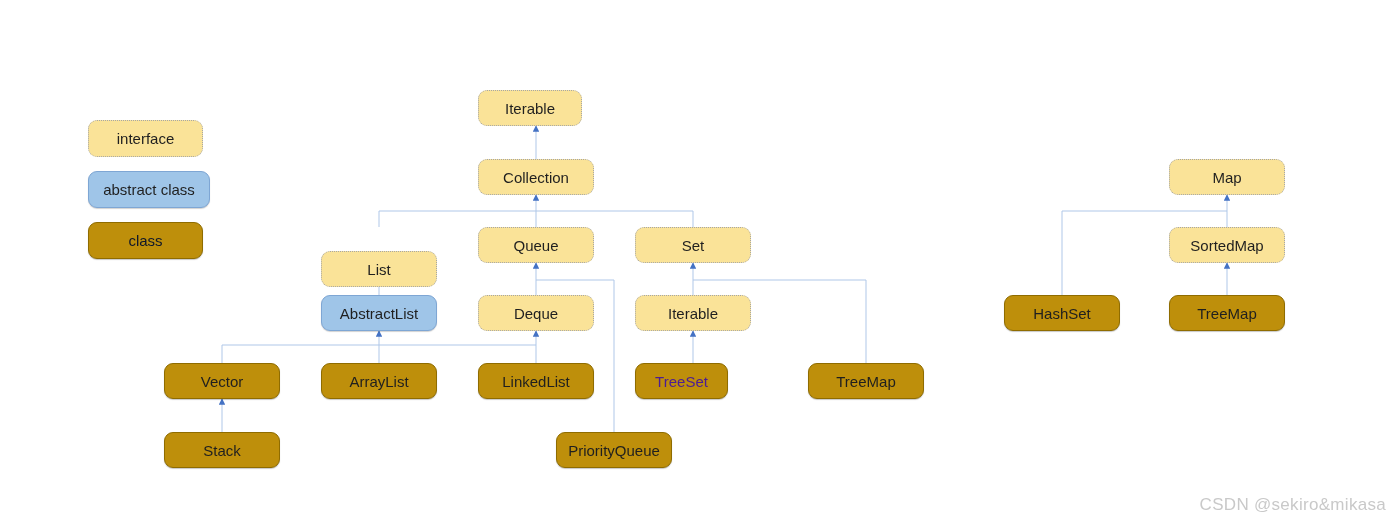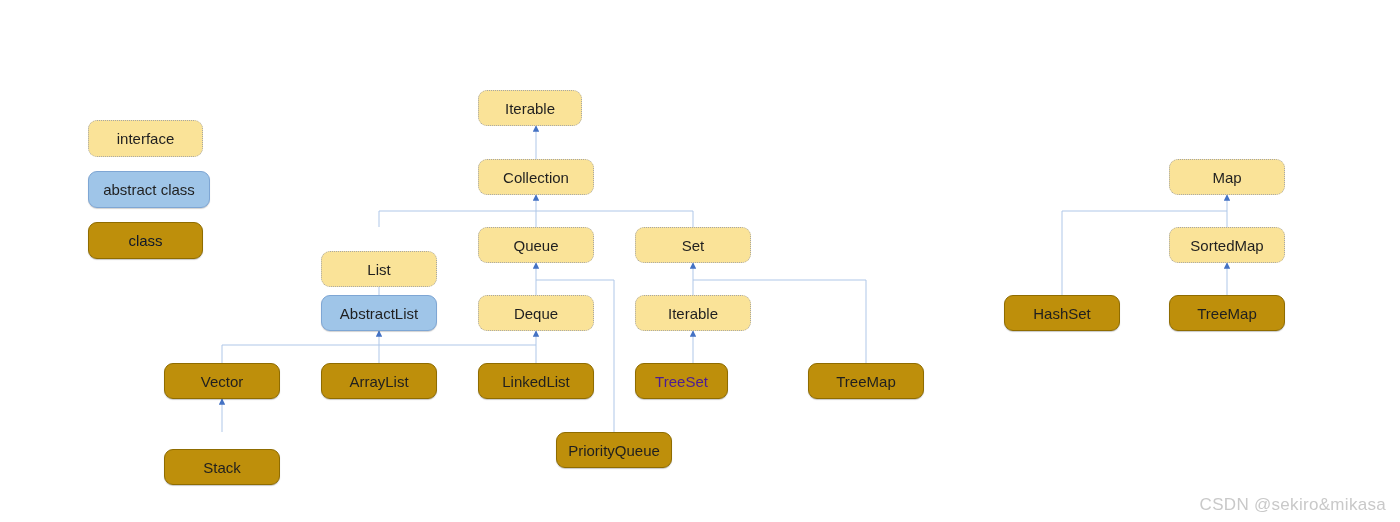--- a/index.html
+++ b/index.html
@@ -91,21 +91,21 @@
       <div class="node interface" style="left: 478px; top: 227px; width: 116px; height: 36px; color: rgb(31, 31, 31);">Queue</div>
       <div class="node interface" style="left: 635px; top: 227px; width: 116px; height: 36px; color: rgb(31, 31, 31);">Set</div>
       <div class="node abstract" style="left: 321px; top: 295px; width: 116px; height: 36px; color: rgb(31, 31, 31);">AbstractList</div>
       <div class="node interface" style="left: 478px; top: 295px; width: 116px; height: 36px; color: rgb(31, 31, 31);">Deque</div>
       <div class="node interface" style="left: 635px; top: 295px; width: 116px; height: 36px; color: rgb(31, 31, 31);">Iterable</div>
       <div class="node class" style="left: 164px; top: 363px; width: 116px; height: 36px; color: rgb(31, 31, 31);">Vector</div>
       <div class="node class" style="left: 321px; top: 363px; width: 116px; height: 36px; color: rgb(31, 31, 31);">ArrayList</div>
       <div class="node class" style="left: 478px; top: 363px; width: 116px; height: 36px; color: rgb(31, 31, 31);">LinkedList</div>
       <div class="node class" style="left: 635px; top: 363px; width: 93px; height: 36px; color: #4c1d95;">TreeSet</div>
       <div class="node class" style="left: 808px; top: 363px; width: 116px; height: 36px; color: rgb(31, 31, 31);">TreeMap</div>
-      <div class="node class" style="left: 164px; top: 432px; width: 116px; height: 36px; color: rgb(31, 31, 31); margin-top: 17px;">Stack</div>
+      <div class="node class" style="left: 164px; top: 432px; width: 116px; height: 36px; color: rgb(31, 31, 31);">Stack</div>
       <div class="node class" style="left: 556px; top: 432px; width: 116px; height: 36px; color: rgb(31, 31, 31);">PriorityQueue</div>
       <div class="node interface" style="left: 1169px; top: 159px; width: 116px; height: 36px; color: rgb(31, 31, 31);">Map</div>
       <div class="node interface" style="left: 1169px; top: 227px; width: 116px; height: 36px; color: rgb(31, 31, 31);">SortedMap</div>
       <div class="node class" style="left: 1004px; top: 295px; width: 116px; height: 36px; color: rgb(31, 31, 31);">HashSet</div>
       <div class="node class" style="left: 1169px; top: 295px; width: 116px; height: 36px; color: rgb(31, 31, 31);">TreeMap</div>
     </div>
   <div class="watermark">CSDN @sekiro&amp;mikasa</div>
 </div>
 
 </body></html>

